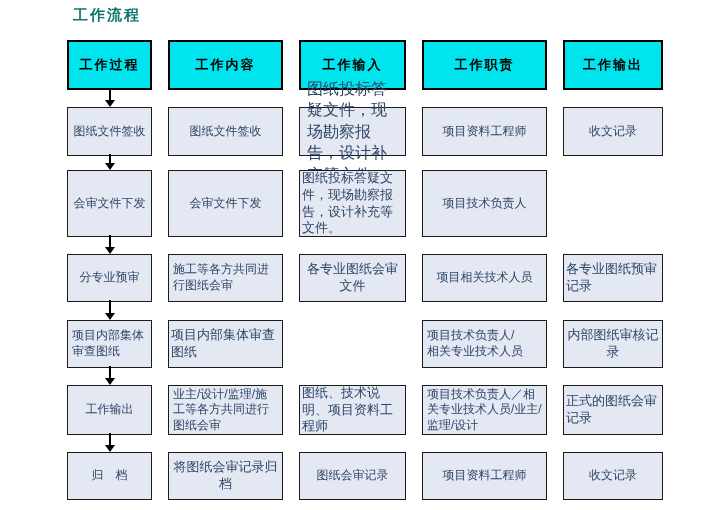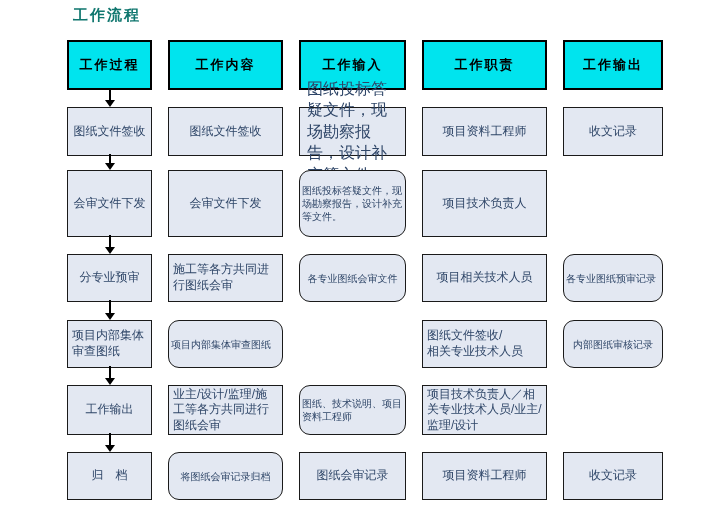--- a/index.html
+++ b/index.html
@@ -52,23 +52,22 @@
     text-align: center;
     padding: 0 4px;
     box-sizing: border-box;
     white-space: pre-line;
   }
   .cell.left {
     justify-content: flex-start;
     text-align: left;
   }
   .cell.fit {
-    font-size: 10px;
+    font-size: 13px;
     padding: 0 2px;
-    border-radius: 11px;
   }
   .cell.small {
     font-size: 16px;
     padding: 0 7px;
     line-height: 1.35;
   }
   .arrow {
     position: relative;
     grid-column: 1;
     width: 100%;
@@ -144,24 +143,25 @@
 
     <div class="cell left small" style="grid-row:3;grid-column:3">图纸投标答疑文件，现场勘察报告，设计补充等文件</div>
     <div class="cell left fit" style="grid-row:5;grid-column:3">图纸投标答疑文件，现场勘察报告，设计补充等文件。</div>
     <div class="cell fit" style="grid-row:7;grid-column:3">各专业图纸会审文件</div>
     <div class="cell left fit" style="grid-row:11;grid-column:3">图纸、技术说明、项目资料工程师</div>
     <div class="cell" style="grid-row:13;grid-column:3">图纸会审记录</div>
 
     <div class="cell" style="grid-row:3;grid-column:4">项目资料工程师</div>
     <div class="cell" style="grid-row:5;grid-column:4">项目技术负责人</div>
     <div class="cell" style="grid-row:7;grid-column:4">项目相关技术人员</div>
-    <div class="cell left" style="grid-row:9;grid-column:4">图纸文件签收/
+    <div class="cell left" style="grid-row:9;grid-column:4">项目技术负责人/
 相关专业技术人员</div>
     <div class="cell left" style="grid-row:11;grid-column:4">项目技术负责人／相关专业技术人员/业主/监理/设计</div>
     <div class="cell" style="grid-row:13;grid-column:4">项目资料工程师</div>
 
     <div class="cell" style="grid-row:3;grid-column:5">收文记录</div>
     <div class="cell left fit" style="grid-row:7;grid-column:5">各专业图纸预审记录</div>
     <div class="cell fit" style="grid-row:9;grid-column:5">内部图纸审核记录</div>
+    <div class="cell left fit" style="grid-row:11;grid-column:5">正式的图纸会审记录</div>
     <div class="cell" style="grid-row:13;grid-column:5">收文记录</div>
 
   </div>
 </div>
 
 </body></html>

